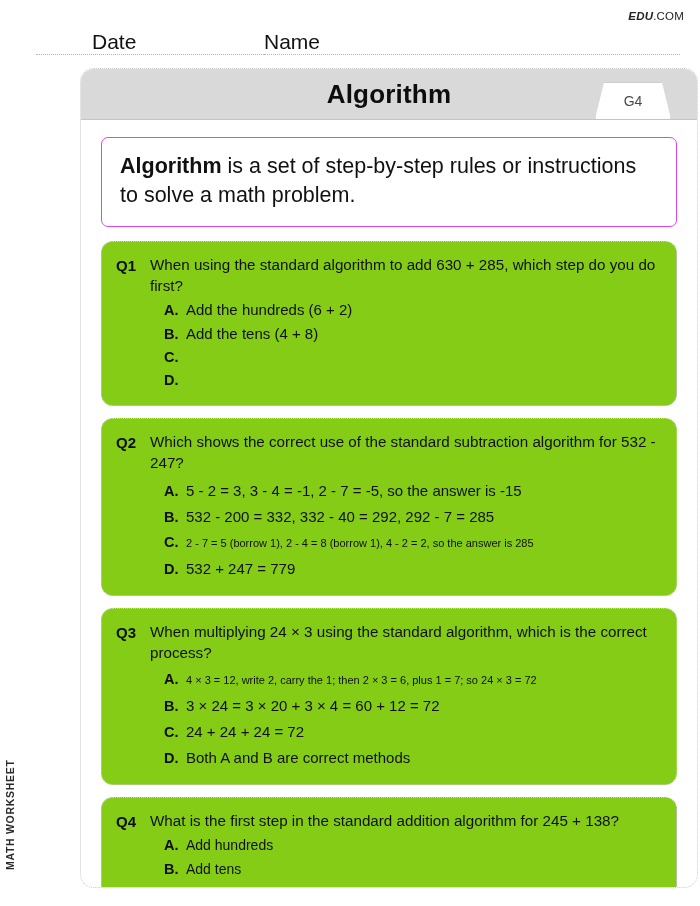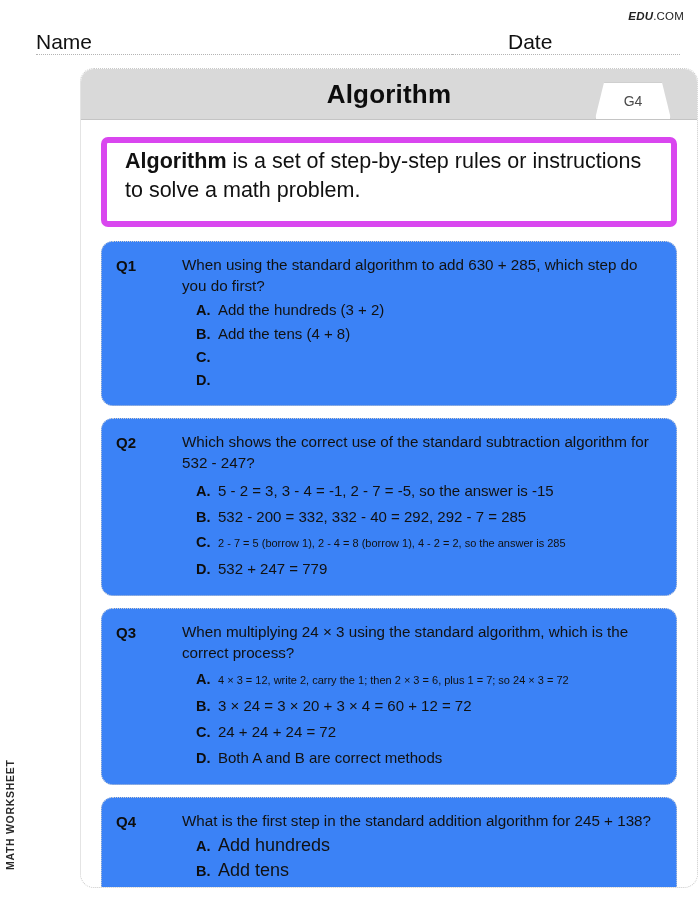--- a/index.html
+++ b/index.html
@@ -123,23 +123,23 @@
     align-items: center;
     justify-content: center;
     font-size: 14px;
     color: #4a4a4a;
     clip-path: polygon(12% 0%, 88% 0%, 100% 100%, 0% 100%);
   }
 
   
   .definition {
     margin: 17px 20px 0 20px;
-    border: 6px solid #d946ef;
+    border: 1px solid #d946ef;
     border-radius: 7px;
-    padding: 4px 18px 16px 18px;
+    padding: 14px 18px 16px 18px;
     background: #fff;
   }
   .definition-text {
     font-size: 21.5px;
     line-height: 29px;
     color: #111;
   }
   .definition-term {
     font-weight: bold;
   }
@@ -150,22 +150,21 @@
     display: flex;
     flex-direction: column;
     gap: 12px;
   }
   .question {
     border: 1.4px dotted #cfcfcf;
     border-radius: 12px;
     padding: 12px 16px 13px 14px;
     display: flex;
     align-items: flex-start;
-    background: #3b82f6;
-    gap: 32px;
+    background: #84cc16;
   }
   .q-label {
     font-size: 15px;
     font-weight: bold;
     color: #0d0d0d;
     width: 34px;
     flex: 0 0 34px;
     line-height: 21px;
     padding-top: 1px;
   }
@@ -202,35 +201,35 @@
   .option.small .opt-text { font-size: 11px; }
   .option.small { line-height: 22px; }
 
   
   .q1 .options { margin-left: 14px; }
   .q2 .options { margin-top: 5px; }
   .q2 .option { line-height: 25px; }
   .q3 .options { margin-top: 4px; }
   .q3 .option { line-height: 25px; }
   .q4 .option { line-height: 24px; }
-  .q4 .opt-text { font-size: 18px; }
+  .q4 .opt-text { font-size: 14px; }
 </style>
 </head>
 <body>
 
 <div class="logo">
   <span class="logo-edu">EDU</span><span class="logo-dot">.COM</span>
 </div>
 
 <div class="namedate">
+  <div class="field field-date">
+    <span class="field-label">Date</span>
+  </div>
   <div class="field field-name">
     <span class="field-label">Name</span>
-  </div>
-  <div class="field field-date">
-    <span class="field-label">Date</span>
   </div>
 </div>
 
 <div class="side-label">MATH WORKSHEET</div>
 
 <div class="card">
 
   <div class="card-header">
     <span class="card-title">Algorithm</span>
     <span class="grade-badge">G4</span>
@@ -243,21 +242,21 @@
   </div>
 
   <div class="questions">
       <div class="question q1">
         <div class="q-label">Q1</div>
         <div class="q-body">
           <div class="q-prompt">When using the standard algorithm to add 630 + 285, which step do you do first?</div>
           <div class="options">
             <div class="option">
               <span class="opt-letter">A.</span>
-              <span class="opt-text">Add the hundreds (3 + 2)</span>
+              <span class="opt-text">Add the hundreds (6 + 2)</span>
             </div>
             <div class="option">
               <span class="opt-letter">B.</span>
               <span class="opt-text">Add the tens (4 + 8)</span>
             </div>
             <div class="option">
               <span class="opt-letter">C.</span>
             </div>
             <div class="option">
               <span class="opt-letter">D.</span>

